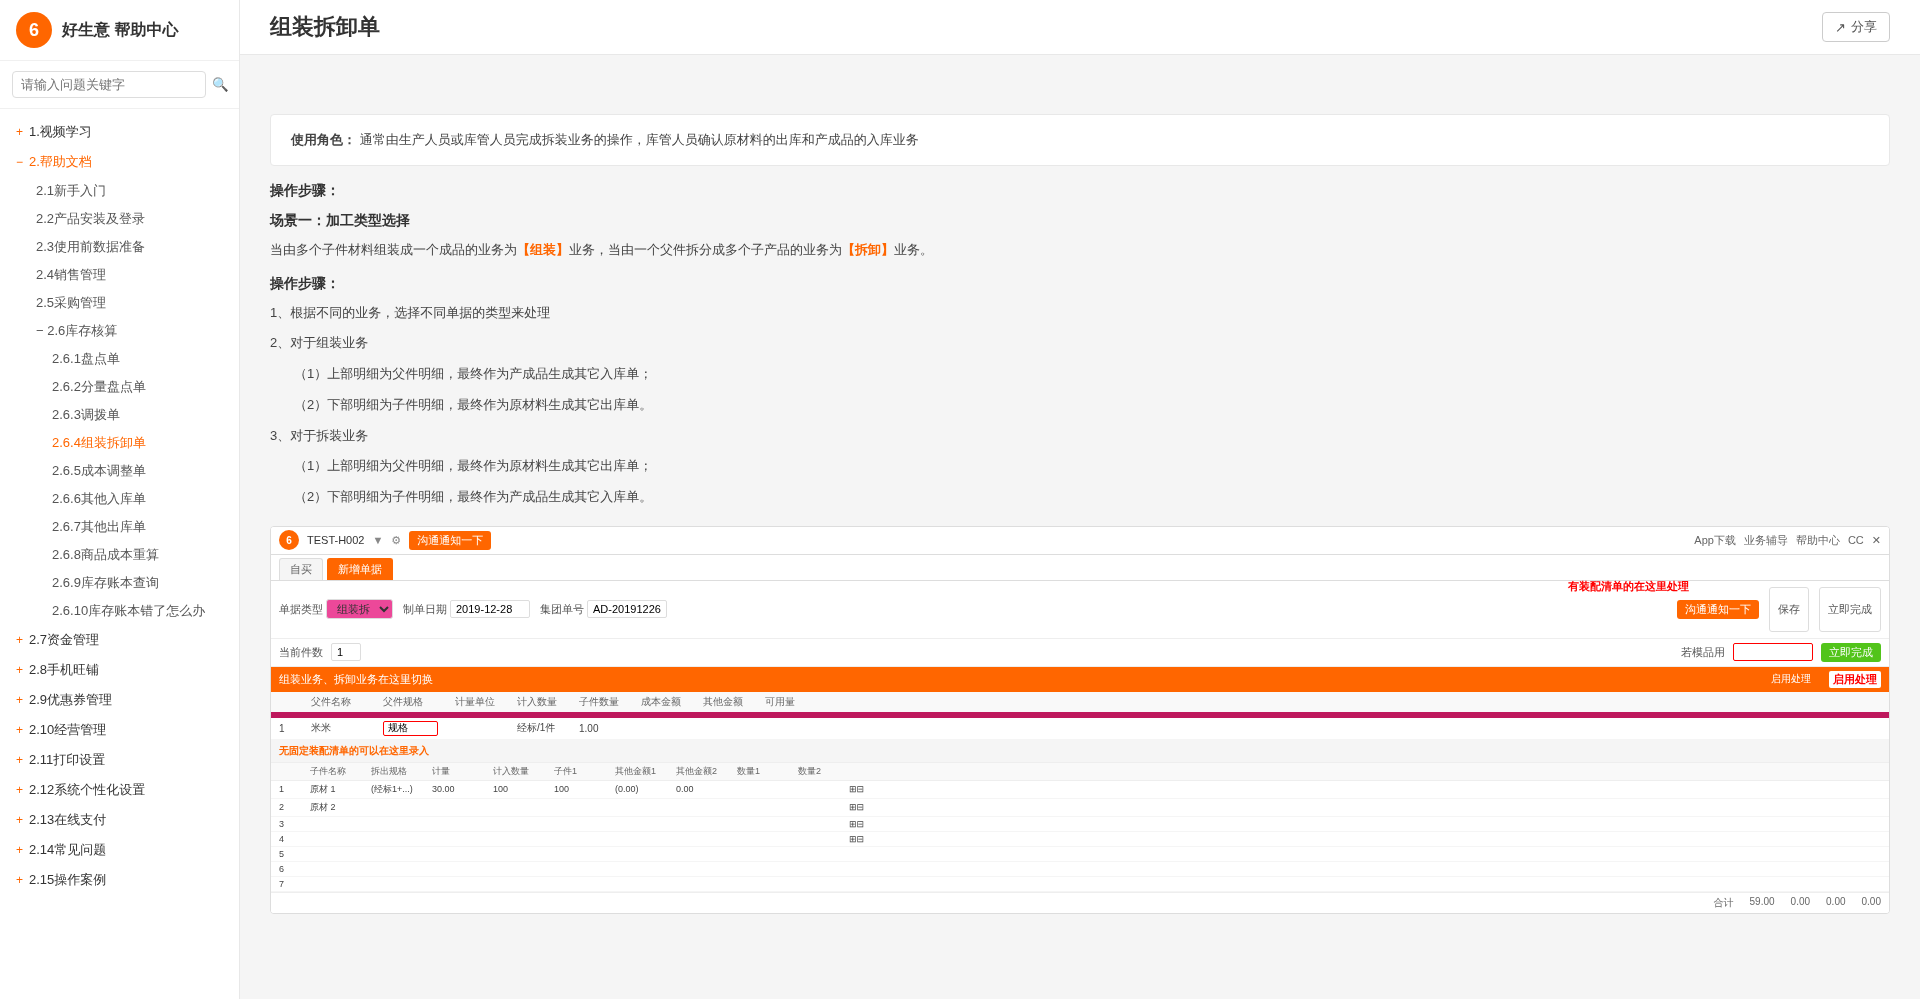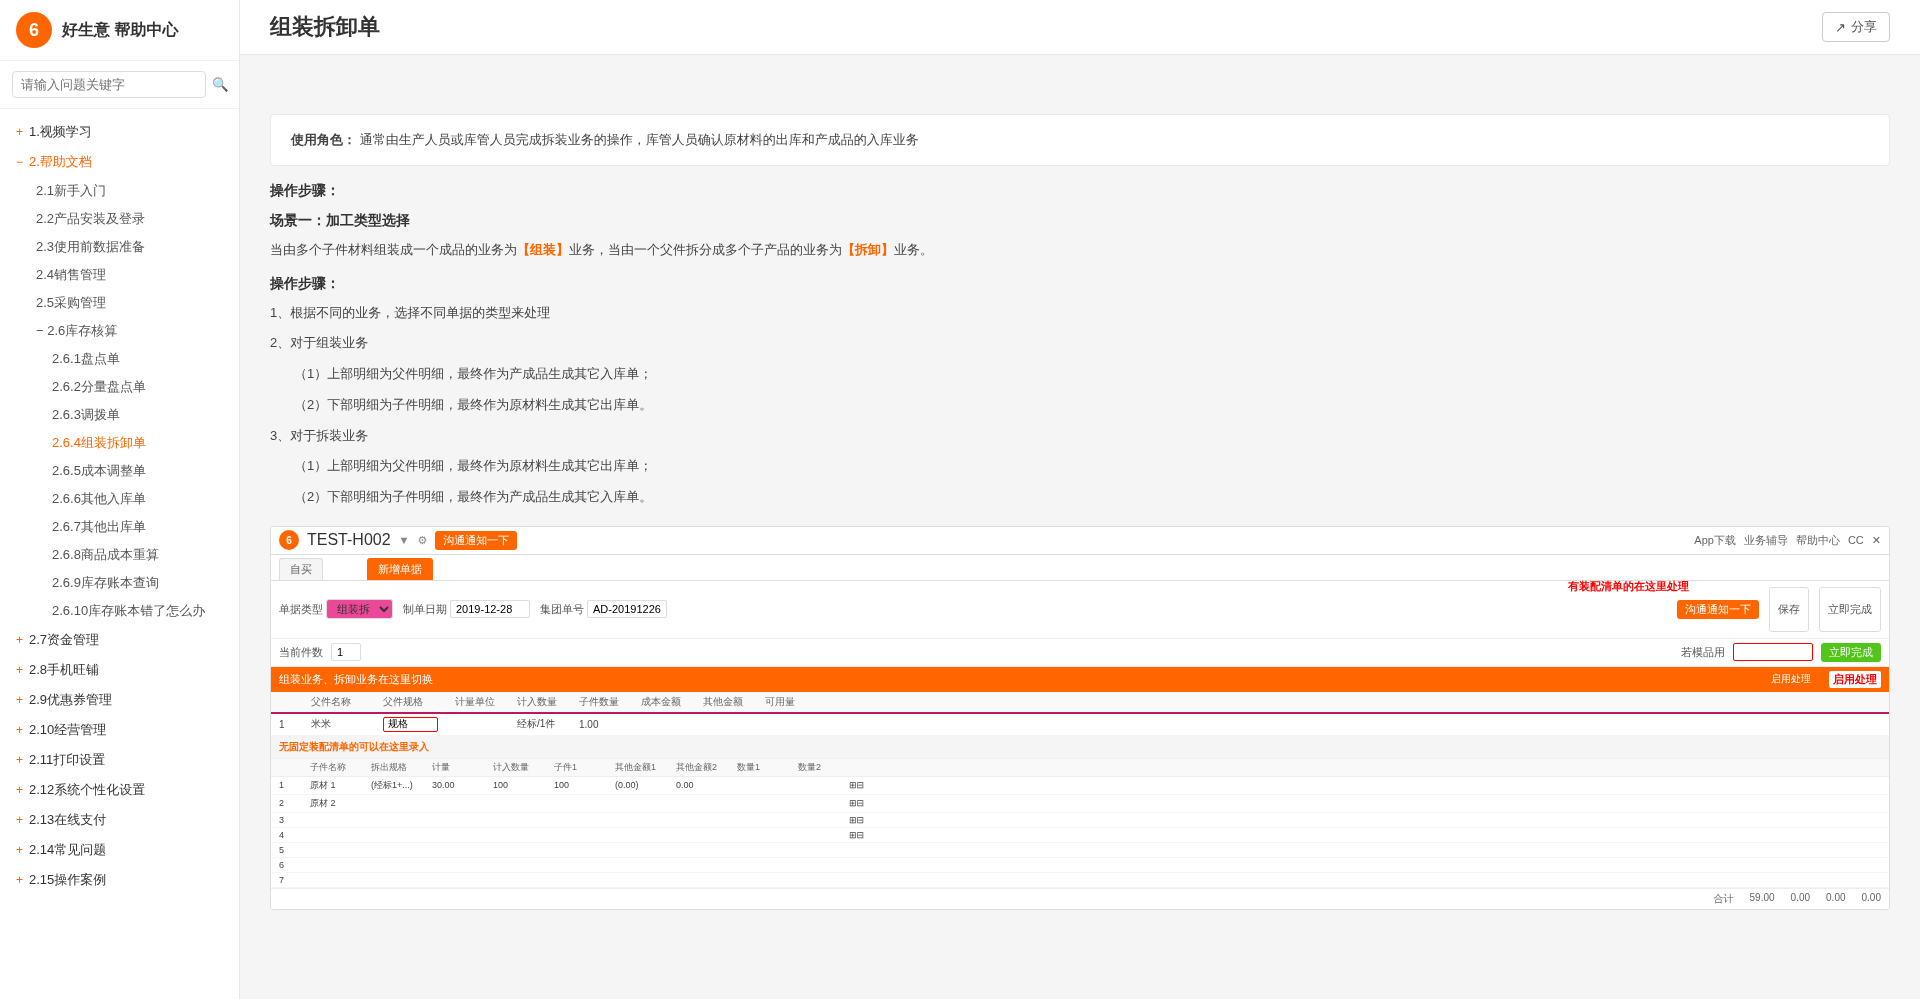--- a/index.html
+++ b/index.html
@@ -195,21 +195,20 @@
       border: 1px solid #ddd;
       border-bottom: none;
       border-radius: 3px 3px 0 0;
       cursor: pointer;
       color: #666;
     }
     .mock-tab.active-tab {
       background: #f60;
       color: white;
       border-color: #f60;
-      margin-left: 40px;
     }
     .mock-form-area {
       padding: 6px 8px;
       background: #fff;
       border-bottom: 1px solid #eee;
       display: flex;
       gap: 10px;
       align-items: center;
       flex-wrap: wrap;
     }
@@ -250,21 +249,21 @@
       background: #f60;
       color: white;
       font-size: 11px;
       display: flex; align-items: center; gap: 8px;
     }
     .mock-table-header {
       display: grid;
       grid-template-columns: 30px 70px 70px 60px 60px 60px 60px 60px 60px 30px;
       gap: 2px;
       background: #f9f9f9;
-      border-bottom: 2px solid #be185d;
+      border-bottom: 6px solid #be185d;
       padding: 3px 8px;
       font-size: 10px; color: #666;
     }
     .mock-table-row {
       display: grid;
       grid-template-columns: 30px 70px 70px 60px 60px 60px 60px 60px 60px 30px;
       gap: 2px;
       border-bottom: 1px solid #f5f5f5;
       padding: 3px 8px;
       font-size: 10px; color: #444;
@@ -450,21 +449,21 @@
     <div class="content-text" style="margin-left:24px;">（2）下部明细为子件明细，最终作为原材料生成其它出库单。</div>
     <div class="content-text">3、对于拆装业务</div>
     <div class="content-text" style="margin-left:24px;">（1）上部明细为父件明细，最终作为原材料生成其它出库单；</div>
     <div class="content-text" style="margin-left:24px;">（2）下部明细为子件明细，最终作为产成品生成其它入库单。</div>
 
     <div class="screenshot-container">
       <div class="mock-app">
 
         <div class="mock-top-bar">
           <div class="mock-logo-small">6</div>
-          <span style="font-size:16px;color:#333;">TEST-H002</span>
+          <span style="font-size:11px;color:#333;">TEST-H002</span>
           <span style="font-size:11px;color:#888;">▼</span>
           <span style="color:#888;font-size:11px;">⚙</span>
           <div class="mock-badge-orange">沟通通知一下</div>
           <div class="mock-top-right">
             <span>App下载</span>
             <span>业务辅导</span>
             <span>帮助中心</span>
             <span>CC</span>
             <span>✕</span>
           </div>

